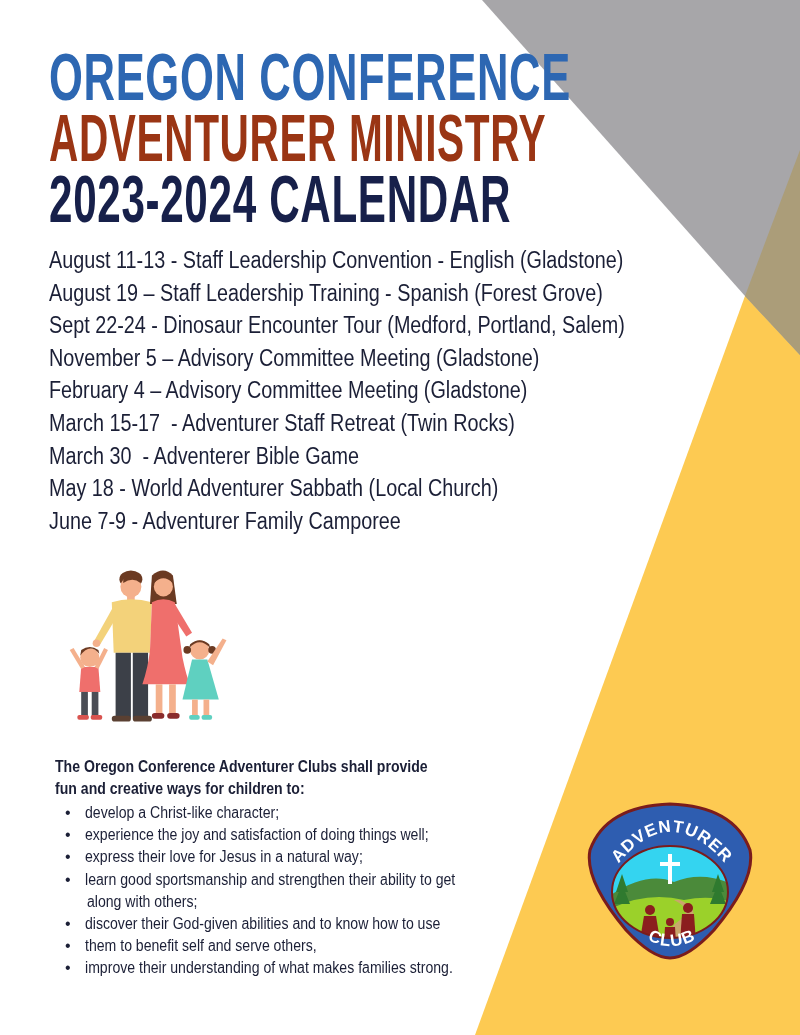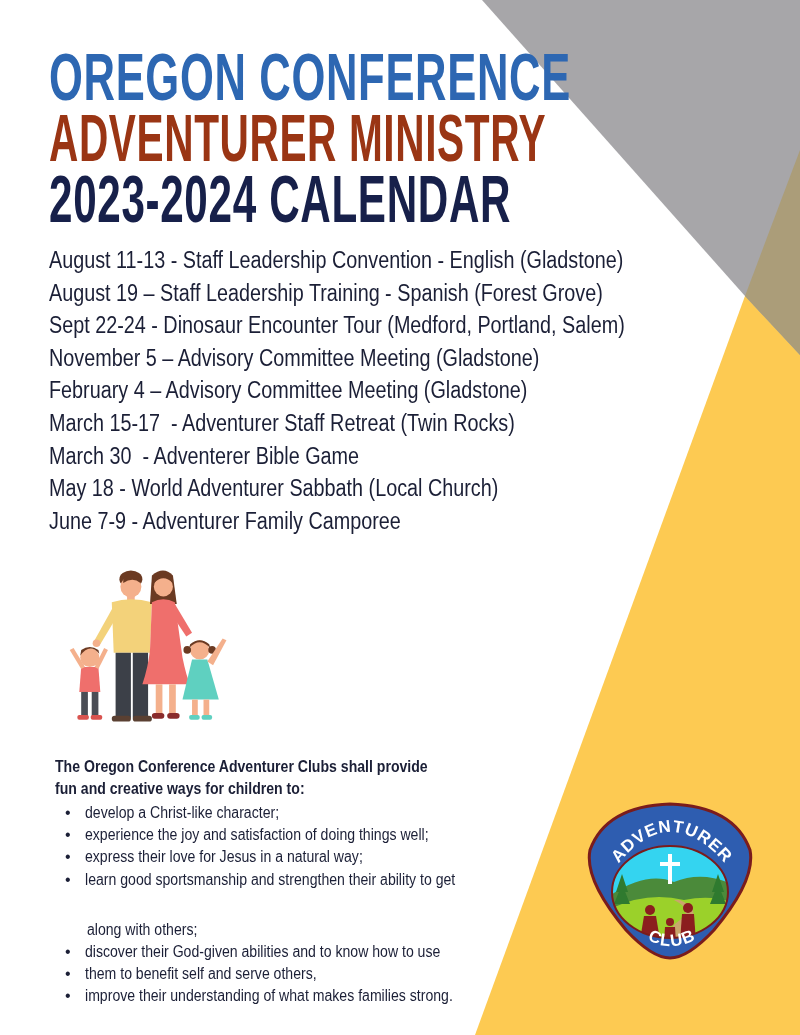--- a/index.html
+++ b/index.html
@@ -42,21 +42,21 @@
   }
   .goals { list-style: none; margin: 2px 0 0 0; padding: 0; }
   .goal {
     position: relative; font-size: 16px; line-height: 22.2px;
     padding-left: 30px; white-space: nowrap;
   }
   .goal .bullet {
     position: absolute; left: 10px; top: 0; font-size: 16px;
   }
   .goal .goal-text { display: inline-block; transform-origin: 0 50%; transform: scaleX(0.88); }
-  .goal.cont { padding-left: 32px; margin-top: 28px; }
+  .goal.cont { padding-left: 32px; }
 
   .badge { position: absolute; left: 584px; top: 800px; width: 172px; height: 160px; }
 </style>
 </head>
 <body>
 
 <svg class="bg" viewBox="0 0 800 1035" xmlns="http://www.w3.org/2000/svg">
   <rect x="0" y="0" width="800" height="1035" fill="#ffffff"></rect>
 
   <polygon points="800,150 745,296 475,1035 800,1035" fill="#fdca52"></polygon>

